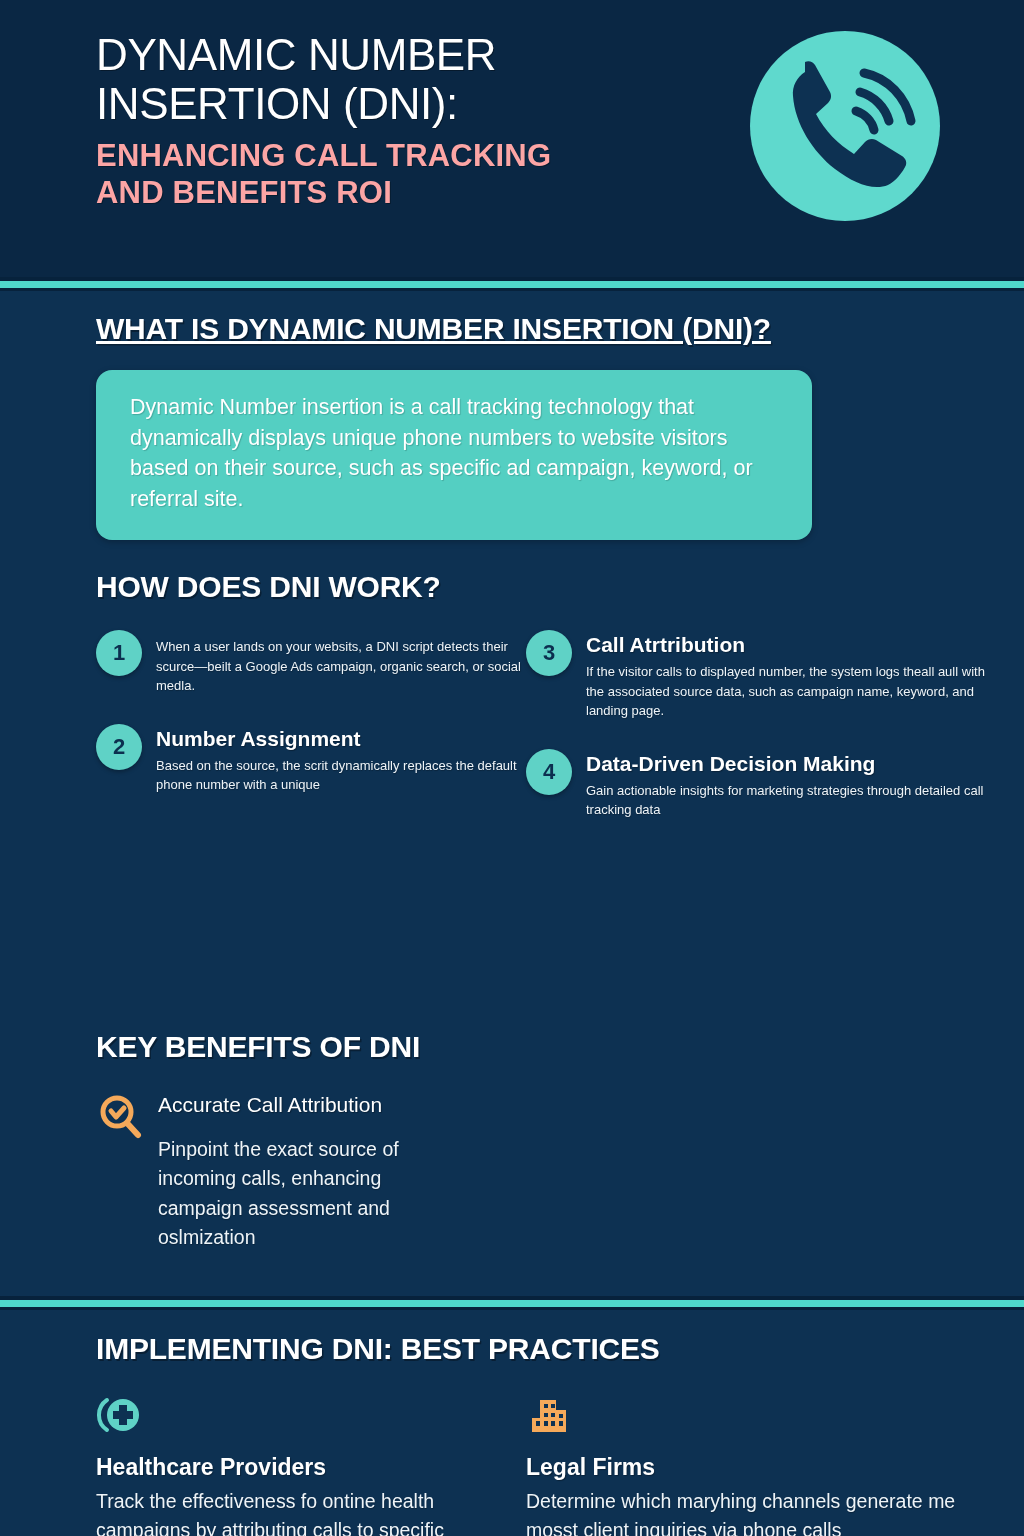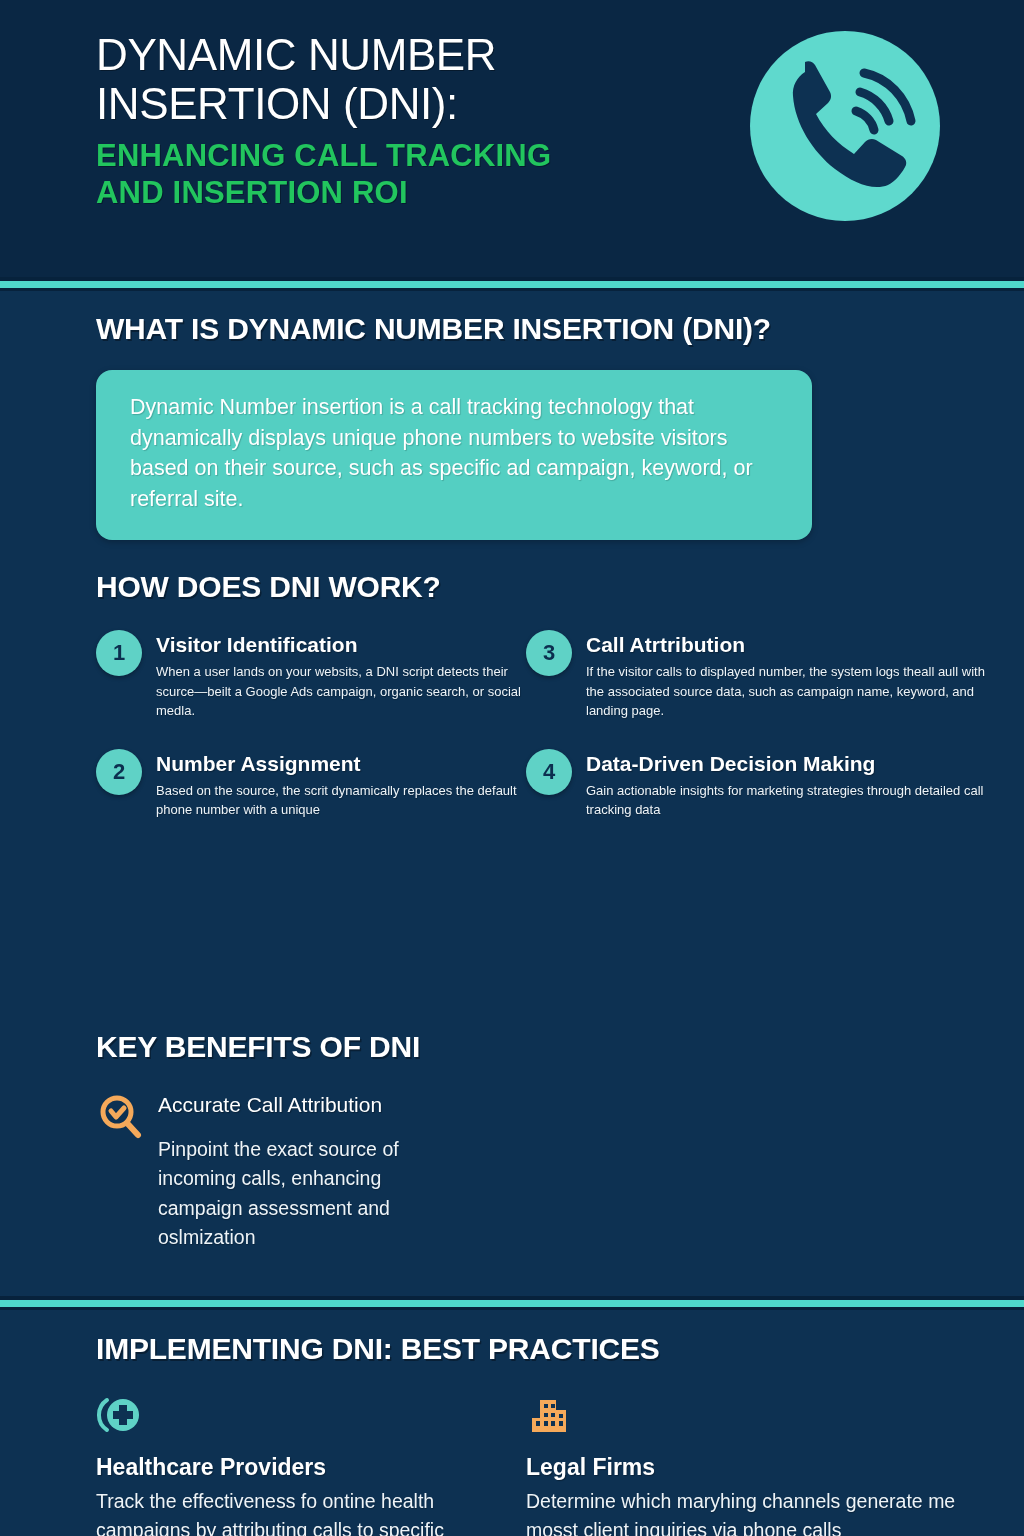--- a/index.html
+++ b/index.html
@@ -22,21 +22,21 @@
   }
   .header-inner{ position:absolute; left:96px; top:30px; width:640px; }
   .title-main{
     font-size:44px; font-weight:normal; line-height:1.12;
     letter-spacing:-0.4px; color:#ffffff;
     text-shadow:1px 1px 0 rgba(0,0,0,.35);
   }
   .title-sub{
     margin-top:8px;
     font-size:31px; font-weight:bold; line-height:1.2;
-    letter-spacing:0.2px; color:#22c55e;
+    letter-spacing:0.2px; color:#fca5a5;
     text-shadow:1px 1px 0 rgba(0,0,0,.3);
   }
   .phone-badge{
     position:absolute; left:748px; top:29px; width:194px; height:194px;
   }
 
   
   .divider{
     position:absolute; left:0; width:1024px; height:14px;
     background:#07223c;
@@ -124,57 +124,56 @@
 <div class="page">
 
   <div class="header">
     <div class="header-inner">
       <div class="title-main">
         <div>DYNAMIC NUMBER</div>
         <div>INSERTION (DNI):</div>
       </div>
       <div class="title-sub">
         <div>ENHANCING CALL TRACKING</div>
-        <div>AND INSERTION ROI</div>
+        <div>AND BENEFITS ROI</div>
       </div>
     </div>
 
     <div class="phone-badge">
       <svg viewBox="0 0 194 194" width="194" height="194">
         <circle cx="97" cy="97" r="95" fill="#5fd9cd"></circle>
         <path d="M57 43 c-8 5 -13 14 -12 24 c2 28 20 56 42 73 c18 14 38 22 53 16
                  c7 -3 15 -13 18 -20 c1 -4 -1 -7 -4 -9 l-26 -16 c-4 -2 -8 -1 -11 2 l-11 12
                  c-16 -10 -29 -23 -38 -40 l12 -11 c3 -3 4 -7 2 -11 l-15 -27 c-2 -3 -6 -5 -10 -3z" fill="#0d3152"></path>
         <path d="M112 63 c14 4 25 15 29 29" stroke="#0d3152" stroke-width="9" fill="none" stroke-linecap="round"></path>
         <path d="M108 82 c9 3 16 10 18 19" stroke="#0d3152" stroke-width="9" fill="none" stroke-linecap="round"></path>
         <path d="M116 44 c24 5 42 24 47 48" stroke="#0d3152" stroke-width="9" fill="none" stroke-linecap="round"></path>
       </svg>
     </div>
   </div>
 
   <div class="divider divider-1"></div>
 
-  <div class="section" style="top:312px; height:240px;">
+  <div class="section" style="top:312px; height:240px;text-decoration:underline;">
     <h2 class="sec-title">WHAT IS DYNAMIC NUMBER INSERTION (DNI)?</h2>
     <div class="callout">
       <p>Dynamic Number insertion is a call tracking technology that dynamically displays unique phone numbers to website visitors based on their source, such as specific ad campaign, keyword, or referral site.</p>
     </div>
   </div>
 
   <div class="section" style="top:570px;">
     <h2 class="sec-title">HOW DOES DNI WORK?</h2>
   </div>
 
   <div class="grid2" style="top:630px;">
 
     <div>
       <div class="step">
         <div class="step-num">1</div>
         <div class="step-body">
-          <div class="step-title">Visitor Identification</div>
           <div class="step-desc">When a user lands on your websits, a DNI script detects their scurce—beilt a Google Ads campaign, organic search, or social medla.</div>
         </div>
       </div>
       <div class="step" style="margin-top:28px;">
         <div class="step-num">2</div>
         <div class="step-body">
           <div class="step-title">Number Assignment</div>
           <div class="step-desc">Based on the source, the scrit dynamically replaces the default phone number with a unique</div>
         </div>
       </div>

